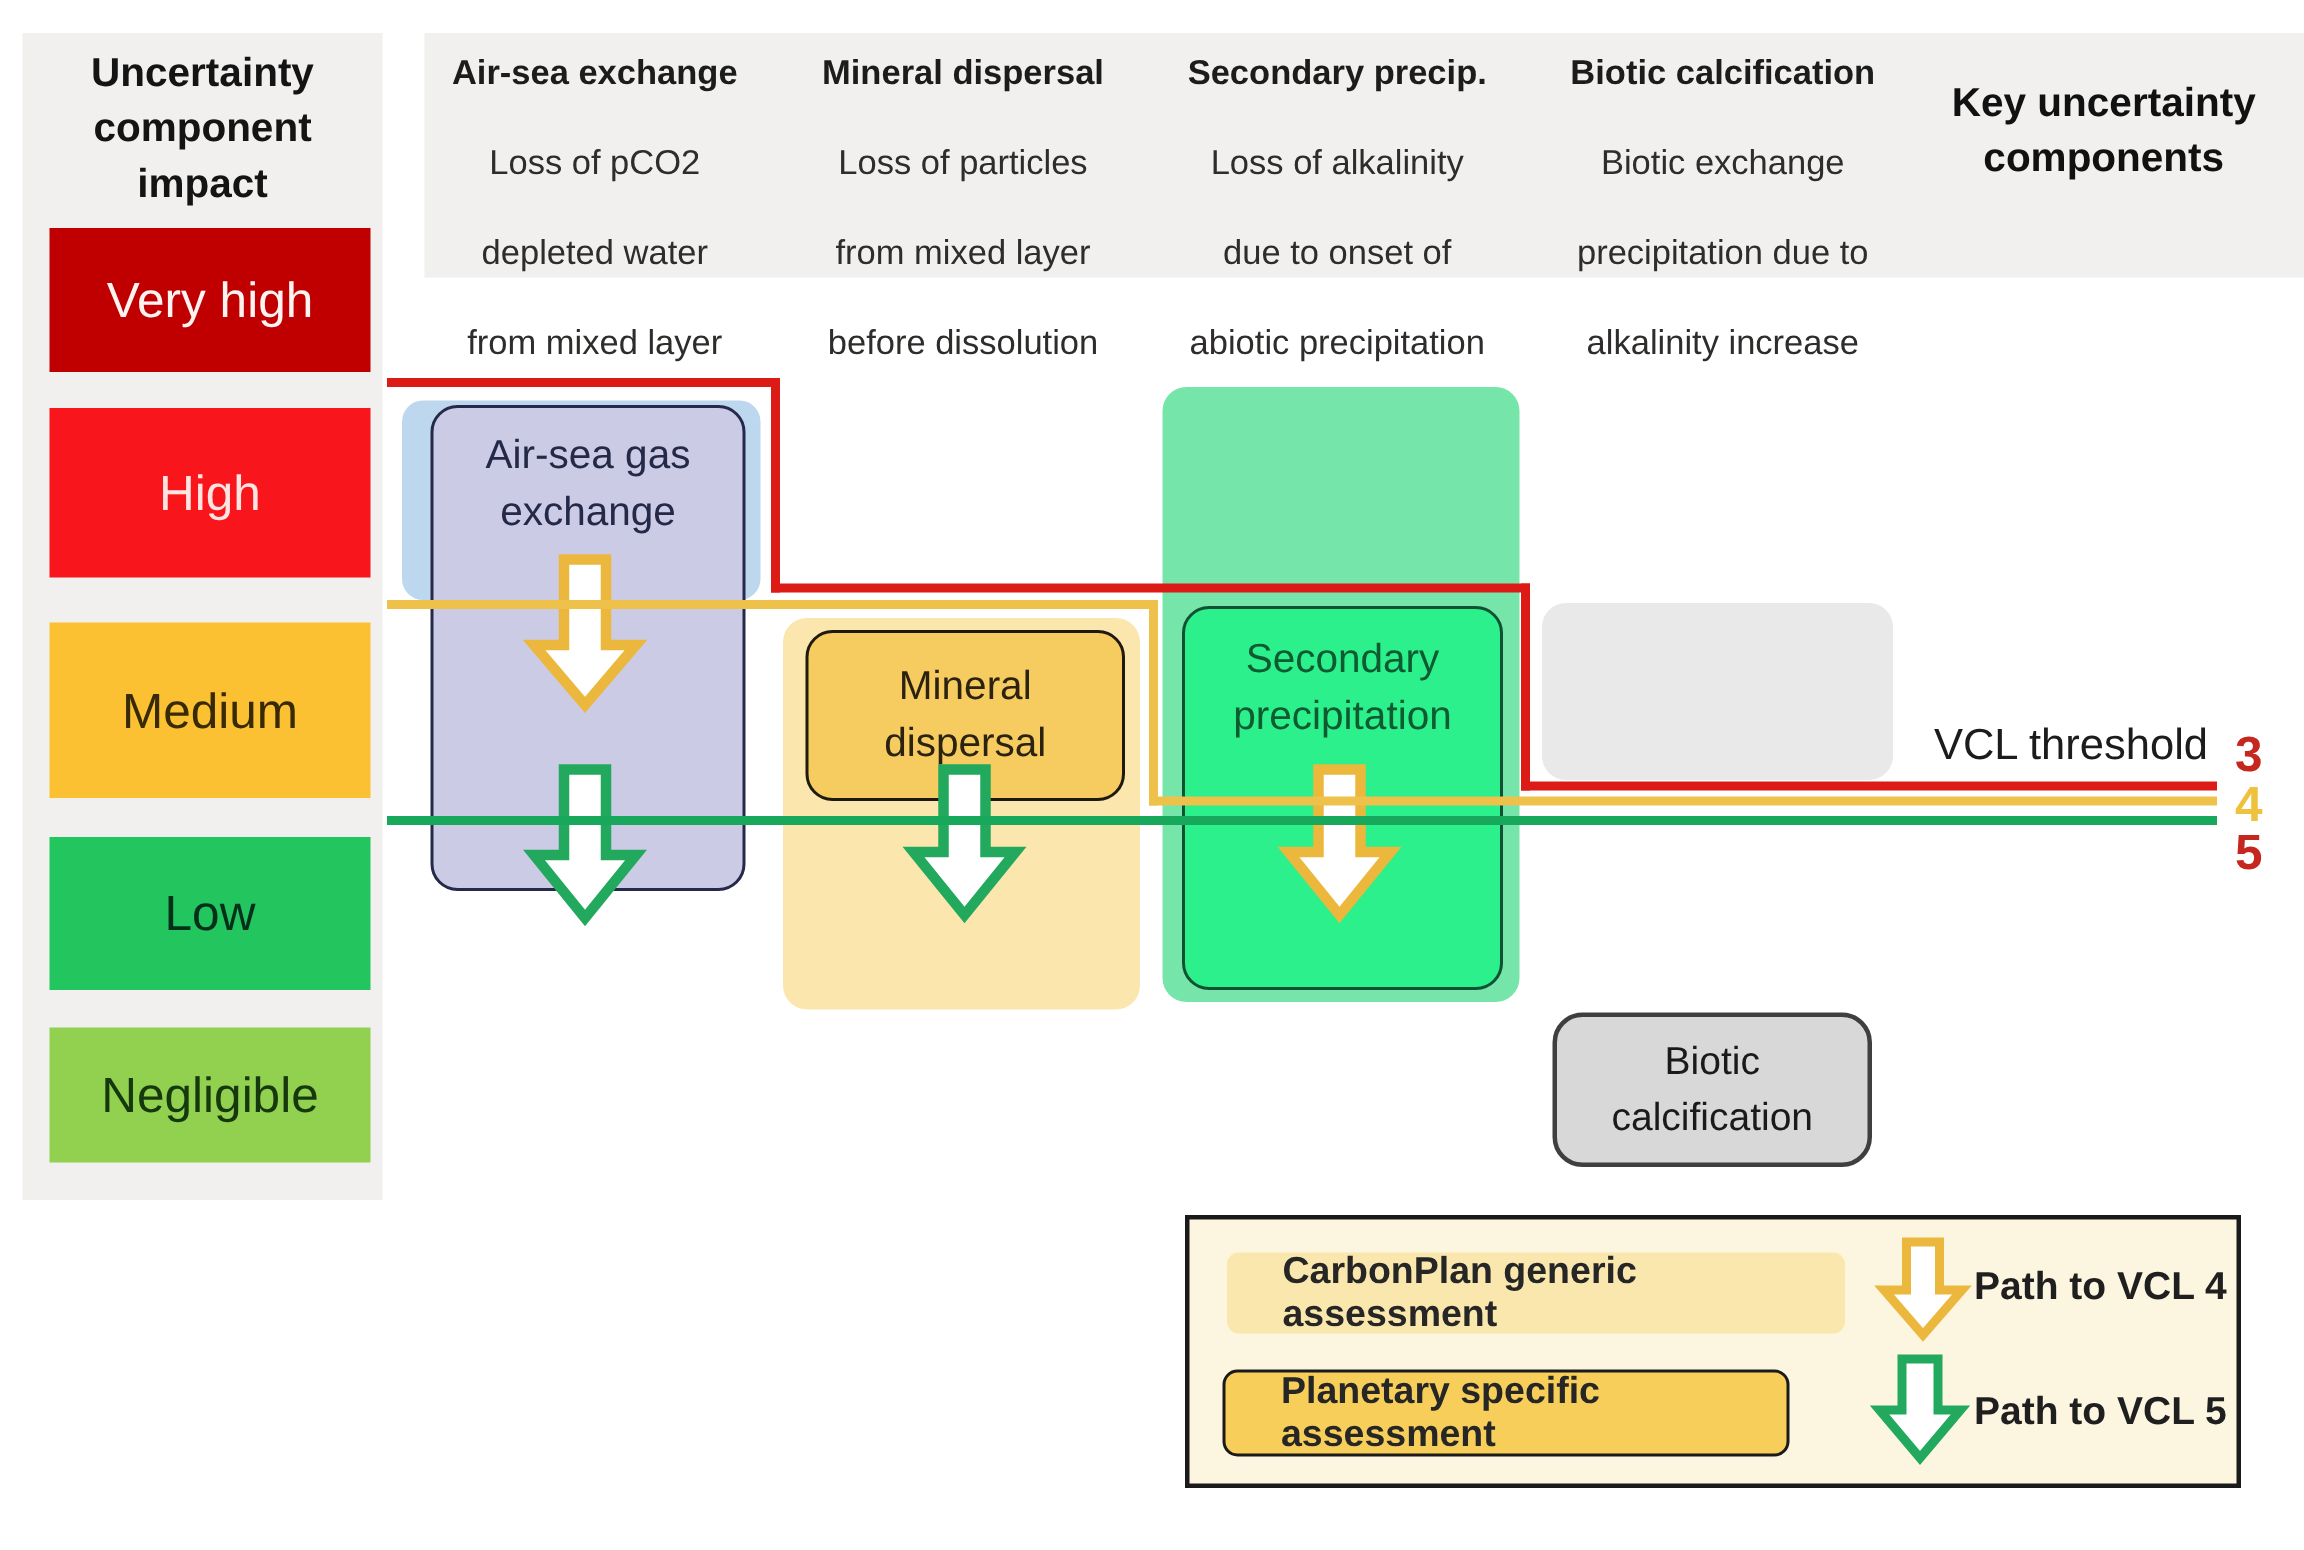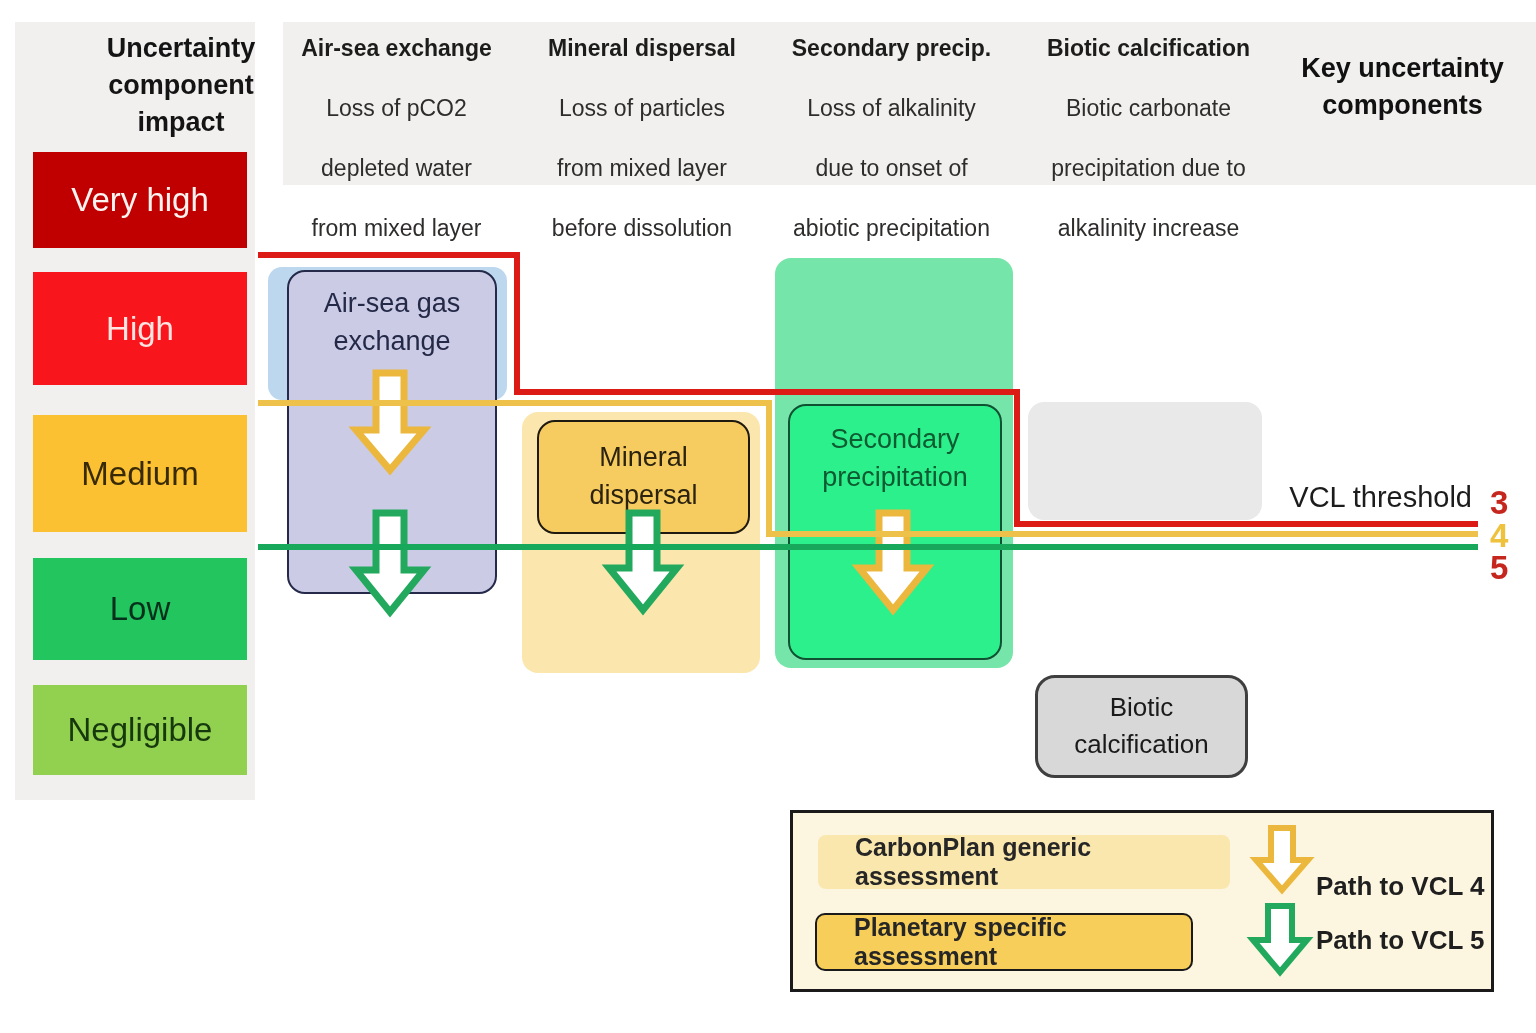--- a/index.html
+++ b/index.html
@@ -4,21 +4,21 @@
 <style>
   html,body{margin:0;padding:0;background:#ffffff;}
   .canvas{
     position:relative;width:1536px;height:1033px;background:#ffffff;
     font-family:"Liberation Sans",sans-serif;overflow:hidden;
   }
   .abs{position:absolute;}
   
   .left-panel{left:15px;top:22px;width:240px;height:778px;}
   .panel-title{left:0;top:8px;width:240px;text-align:center;font-weight:bold;
-    font-size:27px;line-height:37px;color:#141414;padding-left:46px;}
+    font-size:27px;line-height:37px;color:#141414;}
   .panel-title span{display:block;}
   .level{left:18px;width:214px;display:flex;align-items:center;justify-content:center;
     font-size:33px;}
   .lv-vh{top:130px;height:96px;}
   .lv-hi{top:250px;height:113px;}
   .lv-md{top:393px;height:117px;}
   .lv-lo{top:536px;height:102px;}
   .lv-ng{top:663px;height:90px;}
   
   .header-band{left:283px;top:22px;width:1452px;height:163px;}
@@ -58,21 +58,21 @@
   
   .vcl-label{left:1240px;top:481px;width:232px;text-align:right;font-size:29px;color:#1c1c1c;z-index:4;}
   .vcl-num{left:1490px;width:44px;text-align:left;font-size:33px;font-weight:bold;line-height:33px;z-index:4;}
   .vn3{top:486px;}.vn4{top:519px;}.vn5{top:551px;}
   
   .legend{left:790px;top:810px;width:704px;height:182px;border:3px solid #1a1a1a;box-sizing:border-box;}
   .chip{display:flex;align-items:center;justify-content:center;font-size:25px;font-weight:700;color:#262626;padding-left:37px;}
   .chip-generic{left:25px;top:22px;width:375px;height:54px;border-radius:8px;}
   .chip-specific{left:22px;top:100px;width:378px;height:58px;border-radius:10px;border:2.5px solid #1a1a1a;box-sizing:border-box;}
   .path-label{font-size:26px;font-weight:600;color:#1f1f1f;z-index:4;}
-  .pl4{left:1316px;top:871px;}
+  .pl4{left:1316px;top:842px;}
   .pl5{left:1316px;top:925px;}
 </style>
 </head>
 <body>
 
 <div class="canvas">
 
   <div class="abs left-panel" style="background-color: rgb(241, 240, 239);">
     <div class="abs panel-title">
       <span>Uncertainty</span>
@@ -100,21 +100,21 @@
       <span class="d">before dissolution</span>
     </div>
     <div class="abs col-head col3">
       <span class="t">Secondary precip.</span>
       <span class="d">Loss of alkalinity</span>
       <span class="d">due to onset of</span>
       <span class="d">abiotic precipitation</span>
     </div>
     <div class="abs col-head col4">
       <span class="t">Biotic calcification</span>
-      <span class="d">Biotic carbonate</span>
+      <span class="d">Biotic exchange</span>
       <span class="d">precipitation due to</span>
       <span class="d">alkalinity increase</span>
     </div>
     <div class="abs key-head">
       <span>Key uncertainty</span>
       <span>components</span>
     </div>
   </div>
 
   <div class="abs halo halo-air" style="background-color: rgb(189, 215, 238);"></div>

